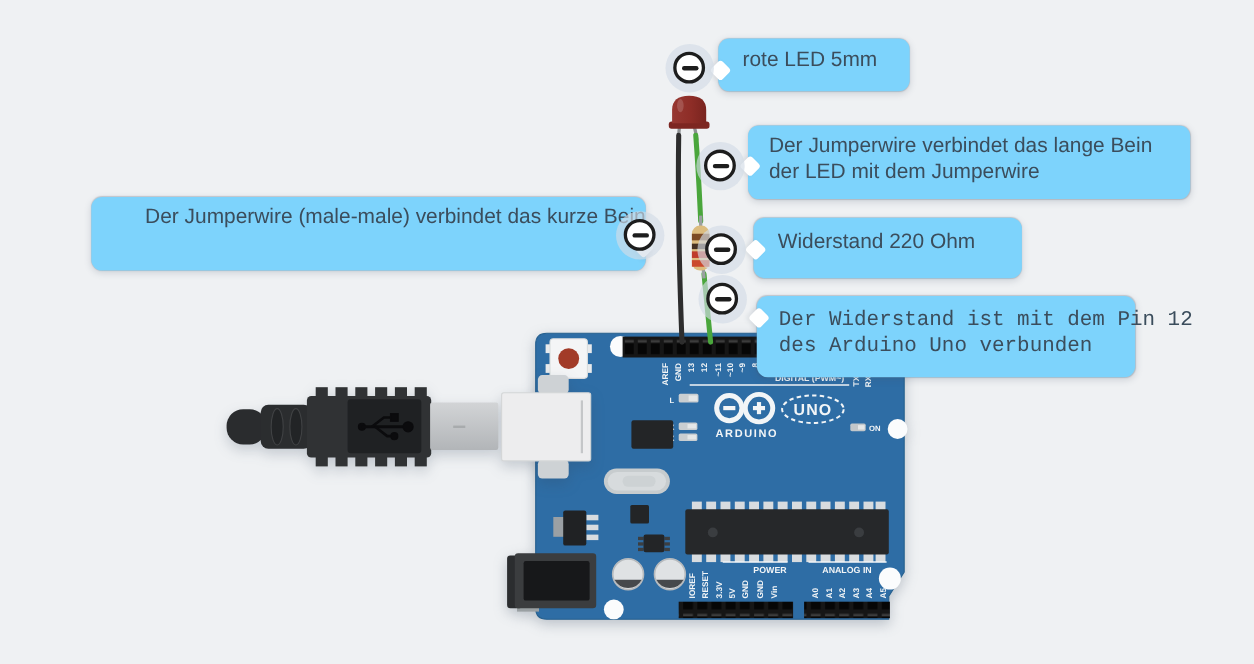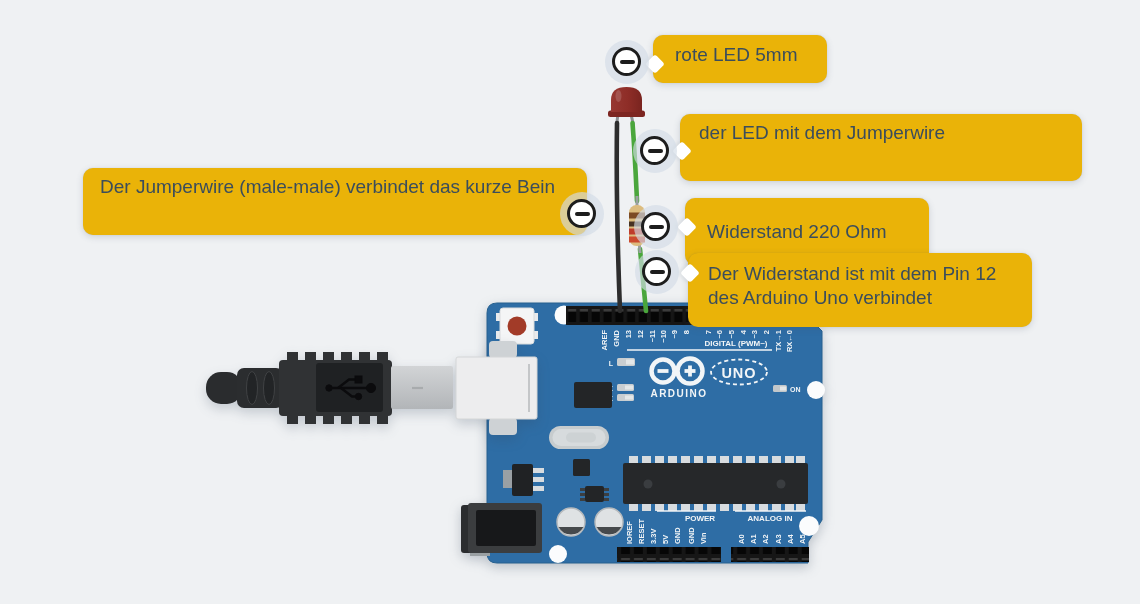--- a/index.html
+++ b/index.html
@@ -1,21 +1,21 @@
 <!DOCTYPE html>
 <html><head>
 <meta charset="utf-8">
 <style>
   html,body{margin:0;padding:0;}
   body{font-family:"Liberation Sans", sans-serif;}
   .stage{position:relative;width:1140px;height:604px;background:#eff1f3;overflow:hidden;}
   .scene-svg{position:absolute;left:0;top:0;}
 
   
-  .callout{position:absolute;background:#eab308;border-radius:10px;
+  .callout{position:absolute;background:#7dd3fc;border-radius:10px;
     box-shadow:0 2px 7px rgba(70,85,105,0.20), 0 0 1px rgba(70,85,105,0.25);
     color:#3b4d5c;font-size:19px;line-height:24px;z-index:4;}
   .callout .ln{display:block;white-space:nowrap;}
   .callout .ptr{position:absolute;width:14px;height:14px;background:#fff;transform:rotate(45deg);
     border-radius:3px;z-index:-1;box-shadow:-2px 2px 4px rgba(70,85,105,0.10);}
 
   
   .note-icon{position:absolute;width:44px;height:44px;z-index:5;cursor:pointer;}
   .note-icon .halo{position:absolute;left:0;top:0;width:44px;height:44px;border-radius:50%;
     background:rgba(211,219,231,0.65);}
@@ -290,37 +290,38 @@
     </g>
   </svg>
 
   <div class="callout" style="left:653px;top:35px;width:152px;height:40px;padding:8px 0 0 22px;">
     <span class="ptr" style="left:-5px;top:22px;"></span>
     <span class="ln">rote LED 5mm</span>
   </div>
 
   <div class="callout" style="left:680px;top:114px;width:383px;height:60px;padding:7px 0 0 19px;">
     <span class="ptr" style="left:-5px;top:30px;"></span>
+    <span class="ln">Der Jumperwire verbindet das lange Bein</span>
     <span class="ln">der LED mit dem Jumperwire</span>
   </div>
 
-  <div class="callout" style="left:83px;top:168px;width:487px;height:60px;padding:7px 0 0 17px;">
+  <div class="callout" style="left:83px;top:179px;width:487px;height:60px;padding:7px 0 0 17px;text-align:right;">
     <span class="ptr" style="right:-5px;top:39px;box-shadow:2px 2px 4px rgba(70,85,105,0.10);"></span>
     <span class="ln">Der Jumperwire (male-male) verbindet das kurze Bein</span>
   </div>
 
-  <div class="callout" style="left:685px;top:198px;width:222px;height:45px;padding:22px 0 0 22px;">
+  <div class="callout" style="left:685px;top:198px;width:222px;height:45px;padding:10px 0 0 22px;">
     <span class="ptr" style="left:-5px;top:22px;"></span>
     <span class="ln">Widerstand 220 Ohm</span>
   </div>
 
-  <div class="callout" style="left:688px;top:253px;width:324px;height:65px;padding:9px 0 0 20px;">
+  <div class="callout" style="left:688px;top:269px;width:324px;height:65px;padding:9px 0 0 20px;font-family:Liberation Mono, monospace;">
     <span class="ptr" style="left:-5px;top:13px;"></span>
     <span class="ln">Der Widerstand ist mit dem Pin 12</span>
-    <span class="ln">des Arduino Uno verbindet</span>
+    <span class="ln">des Arduino Uno verbunden</span>
   </div>
 
   <div class="note-icon" style="left:605px;top:40px;">
     <span class="halo"></span>
       <span class="ring"></span>
       <span class="bar"></span>
   </div>
   <div class="note-icon" style="left:633px;top:129px;">
     <span class="halo"></span>
       <span class="ring"></span>

